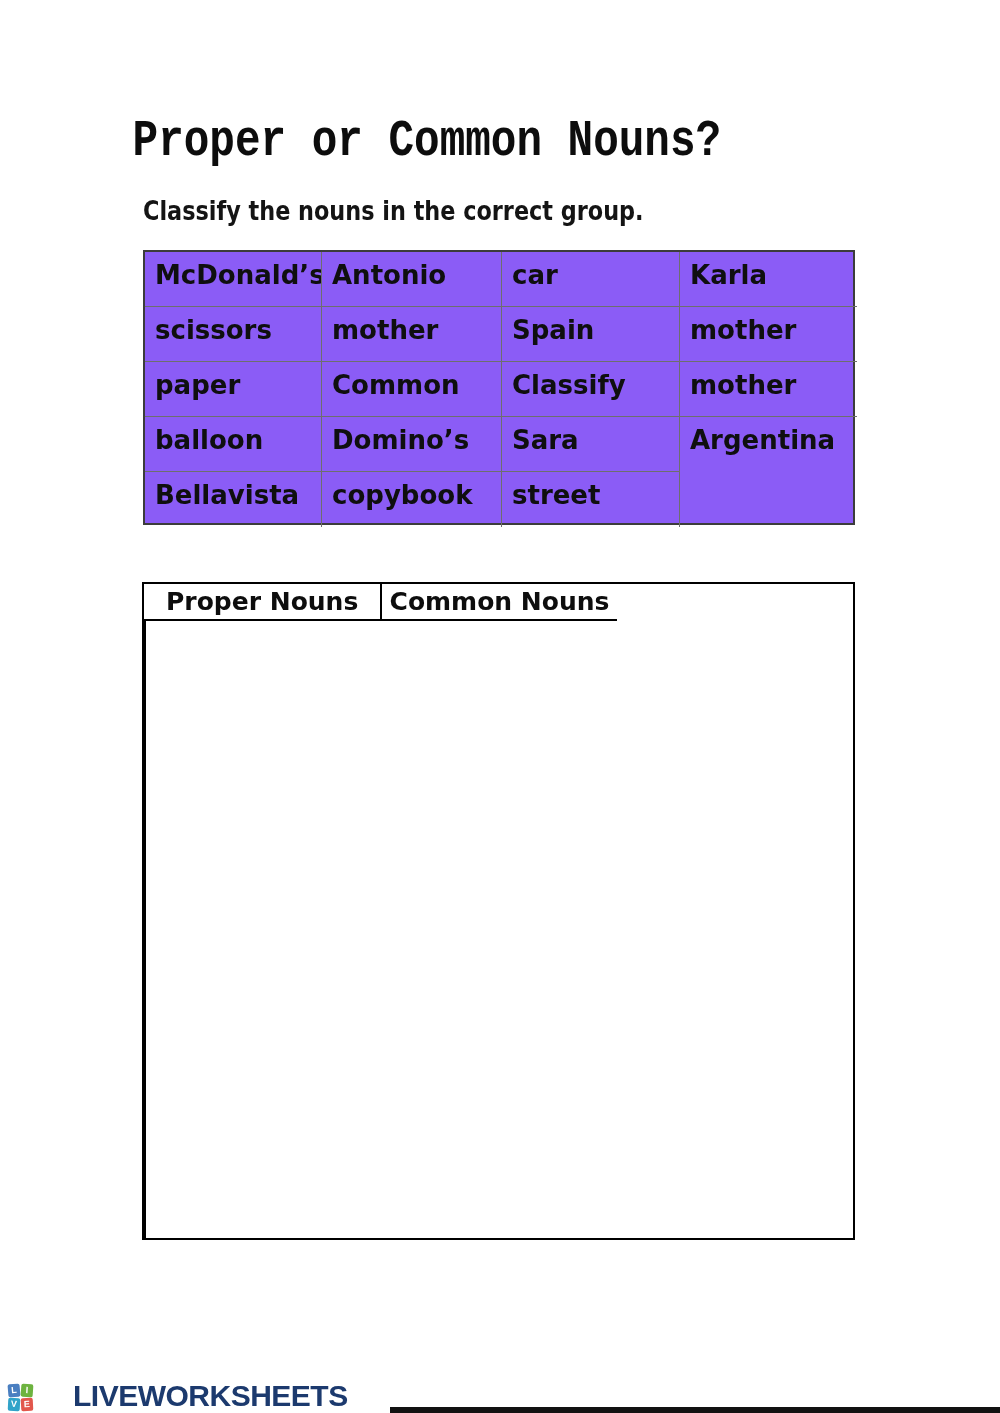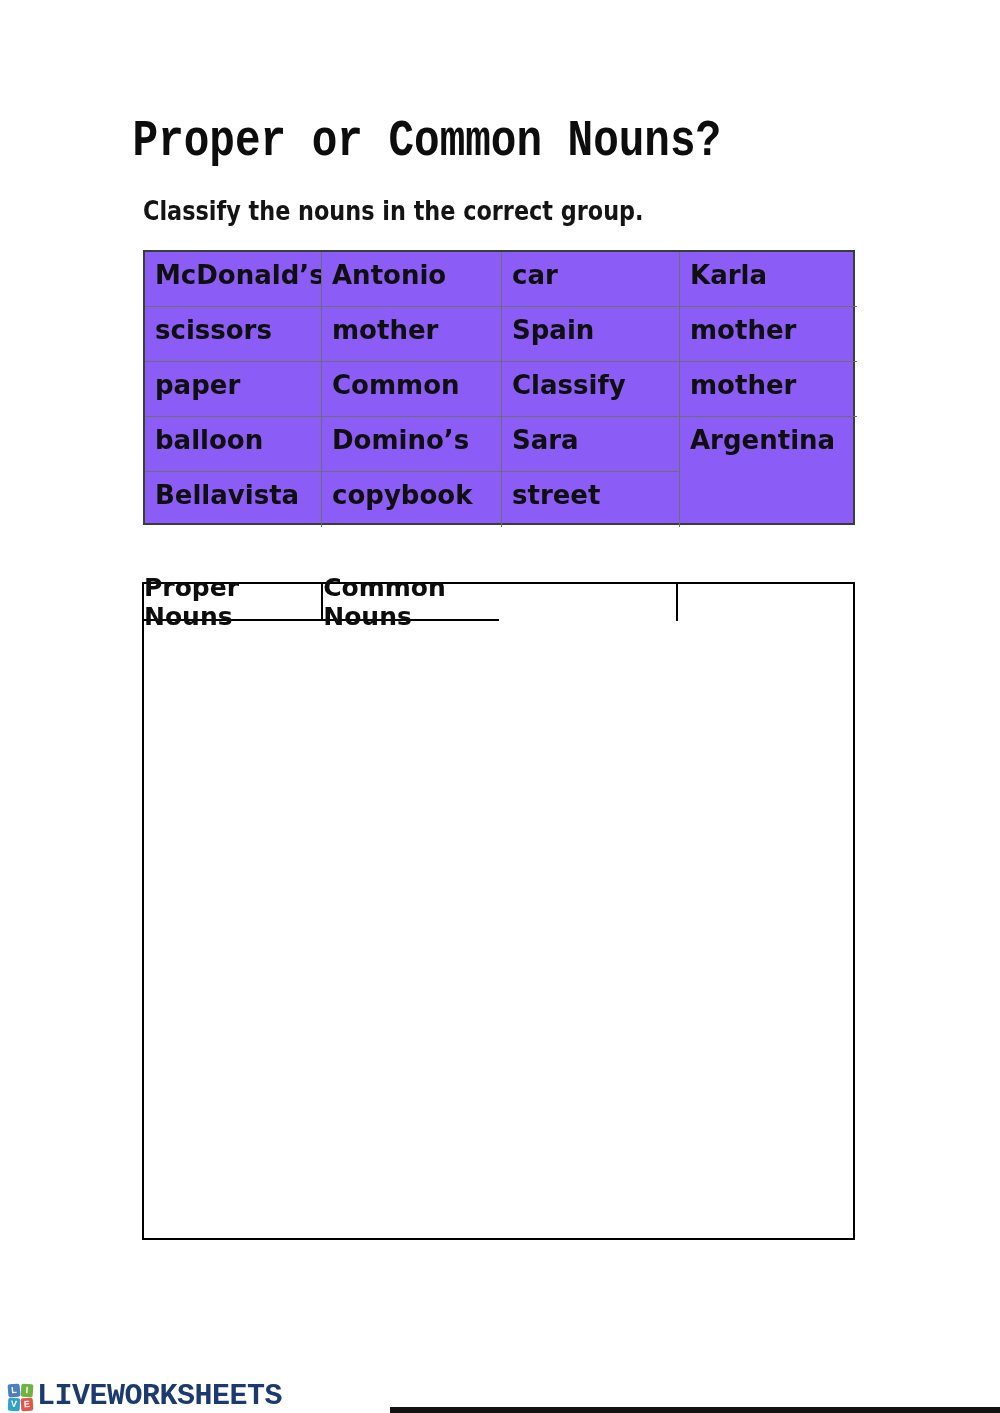--- a/index.html
+++ b/index.html
@@ -62,21 +62,21 @@
   .word-cell:nth-child(4n) { border-right: none; }
   .word-cell:nth-last-child(-n+4) { border-bottom: none; }
 
   
   .class-table {
     position: absolute; left: 142px; top: 582px;
     width: 713px; height: 658px;
     border: 2px solid #000;
     box-sizing: border-box;
     display: grid;
-    grid-template-columns: 1fr 1fr 1fr 1fr;
+    grid-template-columns: 1fr 1fr 1fr;
     grid-template-rows: 37px 1fr;
     background: #fff;
   }
   .class-header {
     border-bottom: 2px solid #000;
     display: flex; align-items: center; justify-content: center;
     font-size: 25px; font-weight: bold; color: #0d0d0d;
     box-sizing: border-box;
   }
   .class-header.right, .class-body.right { border-left: 2px solid #000; }
@@ -104,25 +104,26 @@
     font-weight: bold;
     font-size: 9px;
     display: flex; align-items: center; justify-content: center;
     line-height: 1;
   }
   .sq-l { background: #4a7fc1; transform: rotate(-5deg); }
   .sq-i { background: #6db33f; transform: rotate(4deg); }
   .sq-v { background: #31a3c9; transform: rotate(3deg); }
   .sq-e { background: #e2574c; transform: rotate(-3deg); }
   .wordmark {
-    font-family: Liberation Mono, monospace;
+    font-family: Liberation Sans, sans-serif;
     font-size: 30px; font-weight: bold;
     color: #1c3a6e;
     letter-spacing: -0.5px;
     white-space: nowrap;
+    margin-left: 36px;
   }
 
   
   .bottom-bar {
     position: absolute; left: 390px; top: 1407px;
     width: 610px; height: 6px;
     background: #121212;
   }
 </style>
 </head>

